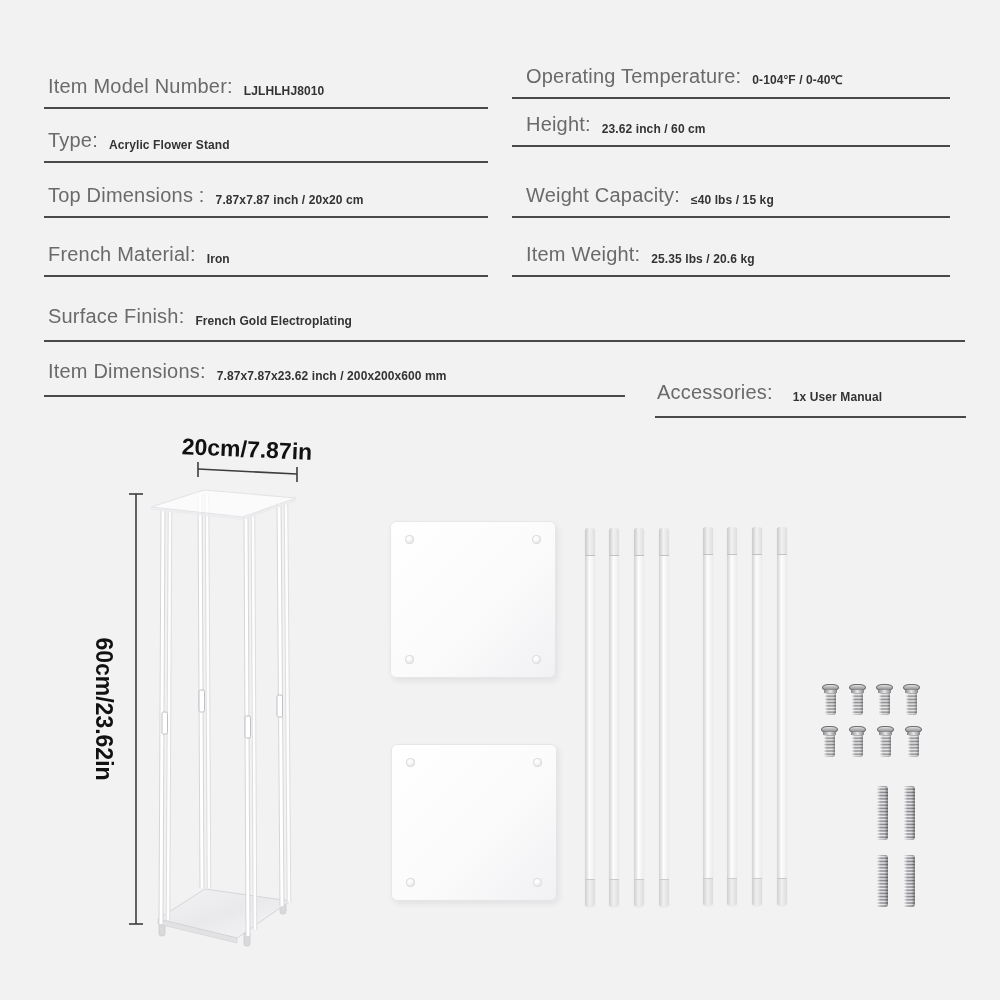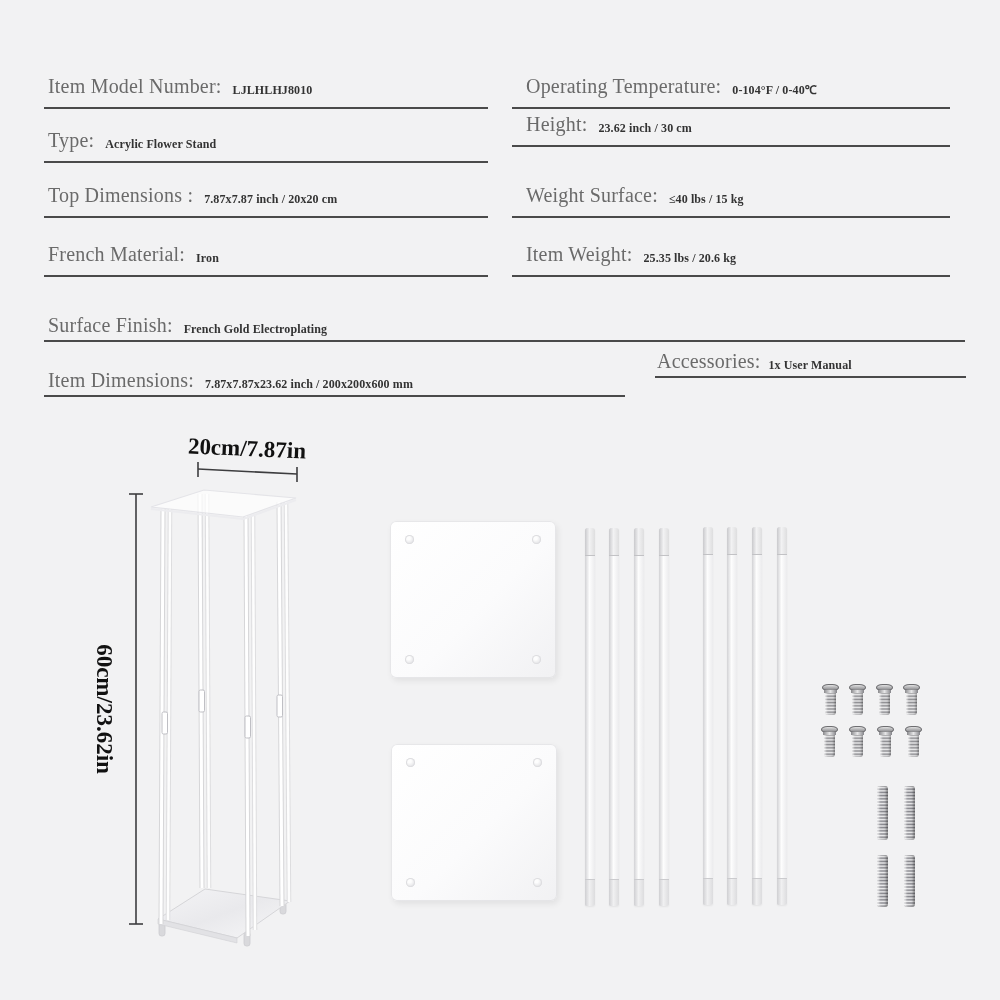--- a/index.html
+++ b/index.html
@@ -1,35 +1,35 @@
 <!DOCTYPE html>
 <html><head>
 <meta charset="utf-8">
 <style>
   html,body{margin:0;padding:0;}
   .page{
     position:relative;
     width:1000px;height:1000px;
     background:#f2f2f3;
-    font-family:Liberation Serif, serif;
+    font-family:Liberation Sans, sans-serif;
     overflow:hidden;
   }
   
   .cell{
     position:absolute;
     border-bottom:2px solid #4a4a4a;
     display:flex;
     align-items:flex-end;
     padding:0 0 9px 4px;
     gap:11px;
     white-space:nowrap;
     box-sizing:border-box;
   }
   .cell.rcol{padding-left:14px;}
-  .cell.tall{padding-bottom:3px;}
+  .cell.tall{padding-bottom:12px;}
   .lbl{font-size:20px;color:#6a6a6a;letter-spacing:.2px;}
   .val{font-size:12px;color:#333;font-weight:bold;letter-spacing:.1px;}
   
   .dim-label{
     position:absolute;
     font-size:23px;
     font-weight:bold;
     color:#111;
     text-align:center;
   }
@@ -97,40 +97,40 @@
 </style>
 </head>
 <body>
 
 <div class="page">
 
   <div class="cell" style="left:44px;top:66px;width:444px;height:43px">
     <span class="lbl">Item Model Number:</span>
     <span class="val">LJLHLHJ8010</span>
   </div>
-  <div class="cell rcol" style="left:512px;top:66px;width:438px;height:43px">
+  <div class="cell rcol" style="left:512px;top:56px;width:438px;height:43px">
     <span class="lbl">Operating Temperature:</span>
     <span class="val">0-104°F / 0-40℃</span>
   </div>
 
   <div class="cell" style="left:44px;top:120px;width:444px;height:43px">
     <span class="lbl">Type:</span>
     <span class="val">Acrylic Flower Stand</span>
   </div>
   <div class="cell rcol" style="left:512px;top:104px;width:438px;height:43px">
     <span class="lbl">Height:</span>
-    <span class="val">23.62 inch / 30 cm</span>
+    <span class="val">23.62 inch / 60 cm</span>
   </div>
 
   <div class="cell" style="left:44px;top:175px;width:444px;height:43px">
     <span class="lbl">Top Dimensions :</span>
     <span class="val">7.87x7.87 inch / 20x20 cm</span>
   </div>
   <div class="cell rcol" style="left:512px;top:175px;width:438px;height:43px">
-    <span class="lbl">Weight Surface:</span>
+    <span class="lbl">Weight Capacity:</span>
     <span class="val">≤40 lbs / 15 kg</span>
   </div>
 
   <div class="cell" style="left:44px;top:234px;width:444px;height:43px">
     <span class="lbl">French Material:</span>
     <span class="val">Iron</span>
   </div>
   <div class="cell rcol" style="left:512px;top:234px;width:438px;height:43px">
     <span class="lbl">Item Weight:</span>
     <span class="val">25.35 lbs / 20.6 kg</span>
@@ -138,21 +138,21 @@
 
   <div class="cell tall" style="left:44px;top:296px;width:921px;height:46px">
     <span class="lbl">Surface Finish:</span>
     <span class="val">French Gold Electroplating</span>
   </div>
 
   <div class="cell tall" style="left:44px;top:351px;width:581px;height:46px">
     <span class="lbl">Item Dimensions:</span>
     <span class="val">7.87x7.87x23.62 inch / 200x200x600 mm</span>
   </div>
-  <div class="cell tall" style="left:655px;top:332px;width:311px;height:46px;gap:8px;padding-left:2px">
+  <div class="cell tall" style="left:655px;top:372px;width:311px;height:46px;gap:20px;padding-left:2px">
     <span class="lbl">Accessories:</span>
     <span class="val">1x User Manual</span>
   </div>
 
   <div class="dim-label dim-w">20cm/7.87in</div>
   <div class="dim-label dim-h">60cm/23.62in</div>
 
   <svg class="stand-svg" width="1000" height="1000" viewBox="0 0 1000 1000">
     <defs>
       <linearGradient id="baseGrad" x1="0" y1="0" x2="1" y2="1">

